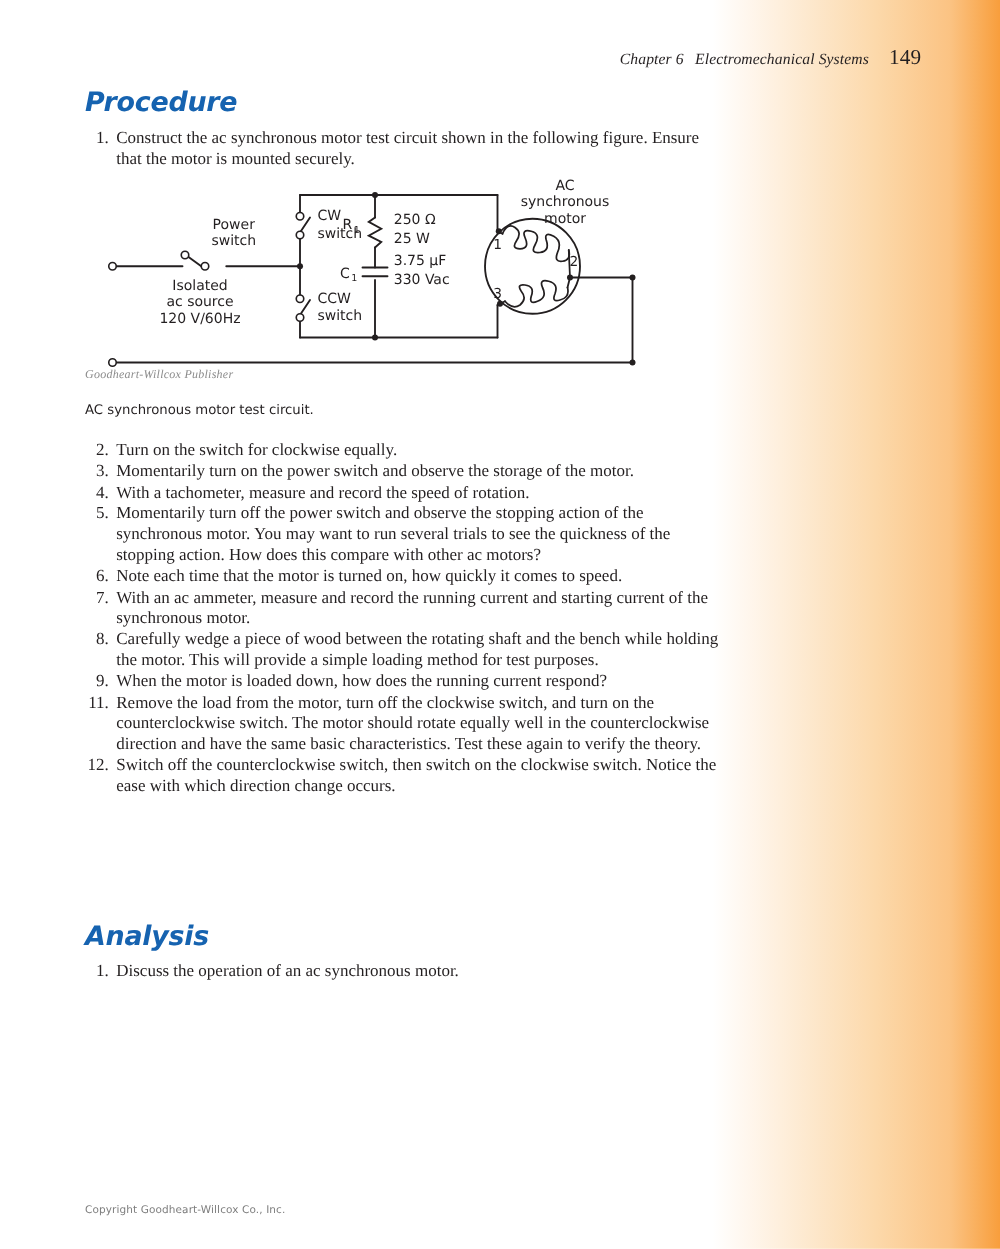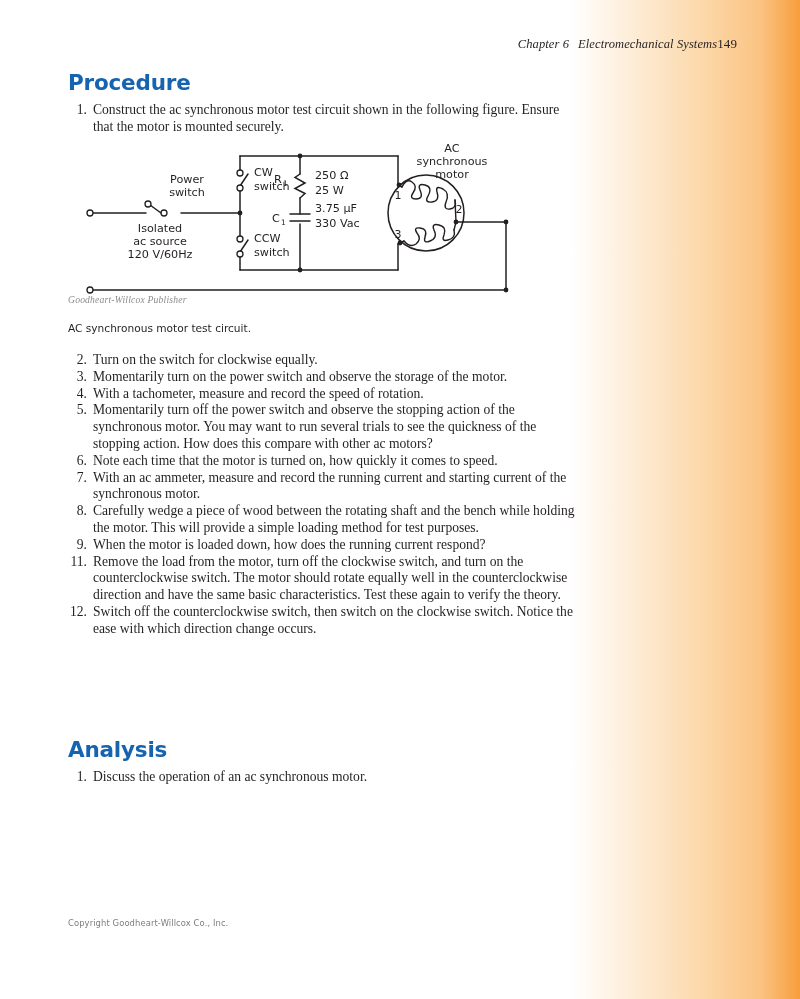--- a/index.html
+++ b/index.html
@@ -41,32 +41,34 @@
     font-style: italic;
     font-size: 12.5px;
     color: #231f20;
     letter-spacing: .1px;
     white-space: nowrap;
   }
   .runhead .chap { margin-right: 9px; }
   .runhead .pageno {
     font-style: normal;
     font-family: "Liberation Serif", serif;
-    font-size: 13px;
+    margin-left: 16px;
+    font-size: 17px;
   }
 
   
   .heading {
     position: absolute;
     left: 68px;
     font-family: "DejaVu Sans", sans-serif;
     font-weight: bold;
     font-size: 21.5px;
     color: #1663b0;
     letter-spacing: -0.2px;
+    font-style: italic;
   }
   #heading-procedure { top: 70px; }
   #heading-analysis  { top: 737px; }
 
   
   .olist {
     position: absolute;
     left: 68px;
     width: 510px;
     font-family: "Liberation Serif", serif;
@@ -121,21 +123,21 @@
     font-family: "DejaVu Sans", sans-serif;
     font-size: 10.6px;
     color: #231f20;
     margin-top: 12px;
   }
 
   
   .footer {
     position: absolute;
     left: 68px;
-    top: 918px;
+    top: 962px;
     font-family: "DejaVu Sans", sans-serif;
     font-size: 8.4px;
     color: #7d7d7d;
     letter-spacing: .1px;
   }
 
   
   .dtext {
     font-family: "DejaVu Sans", sans-serif;
     font-size: 11.2px;

